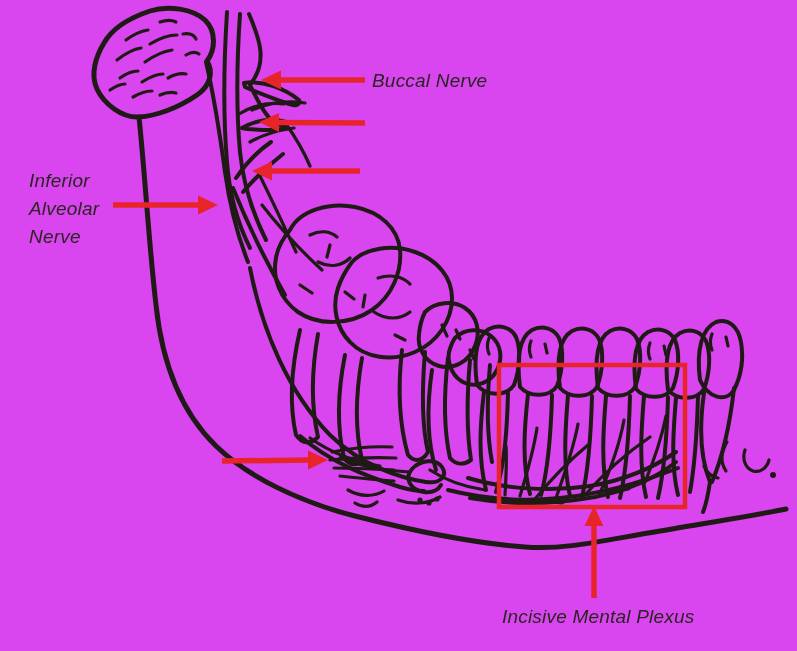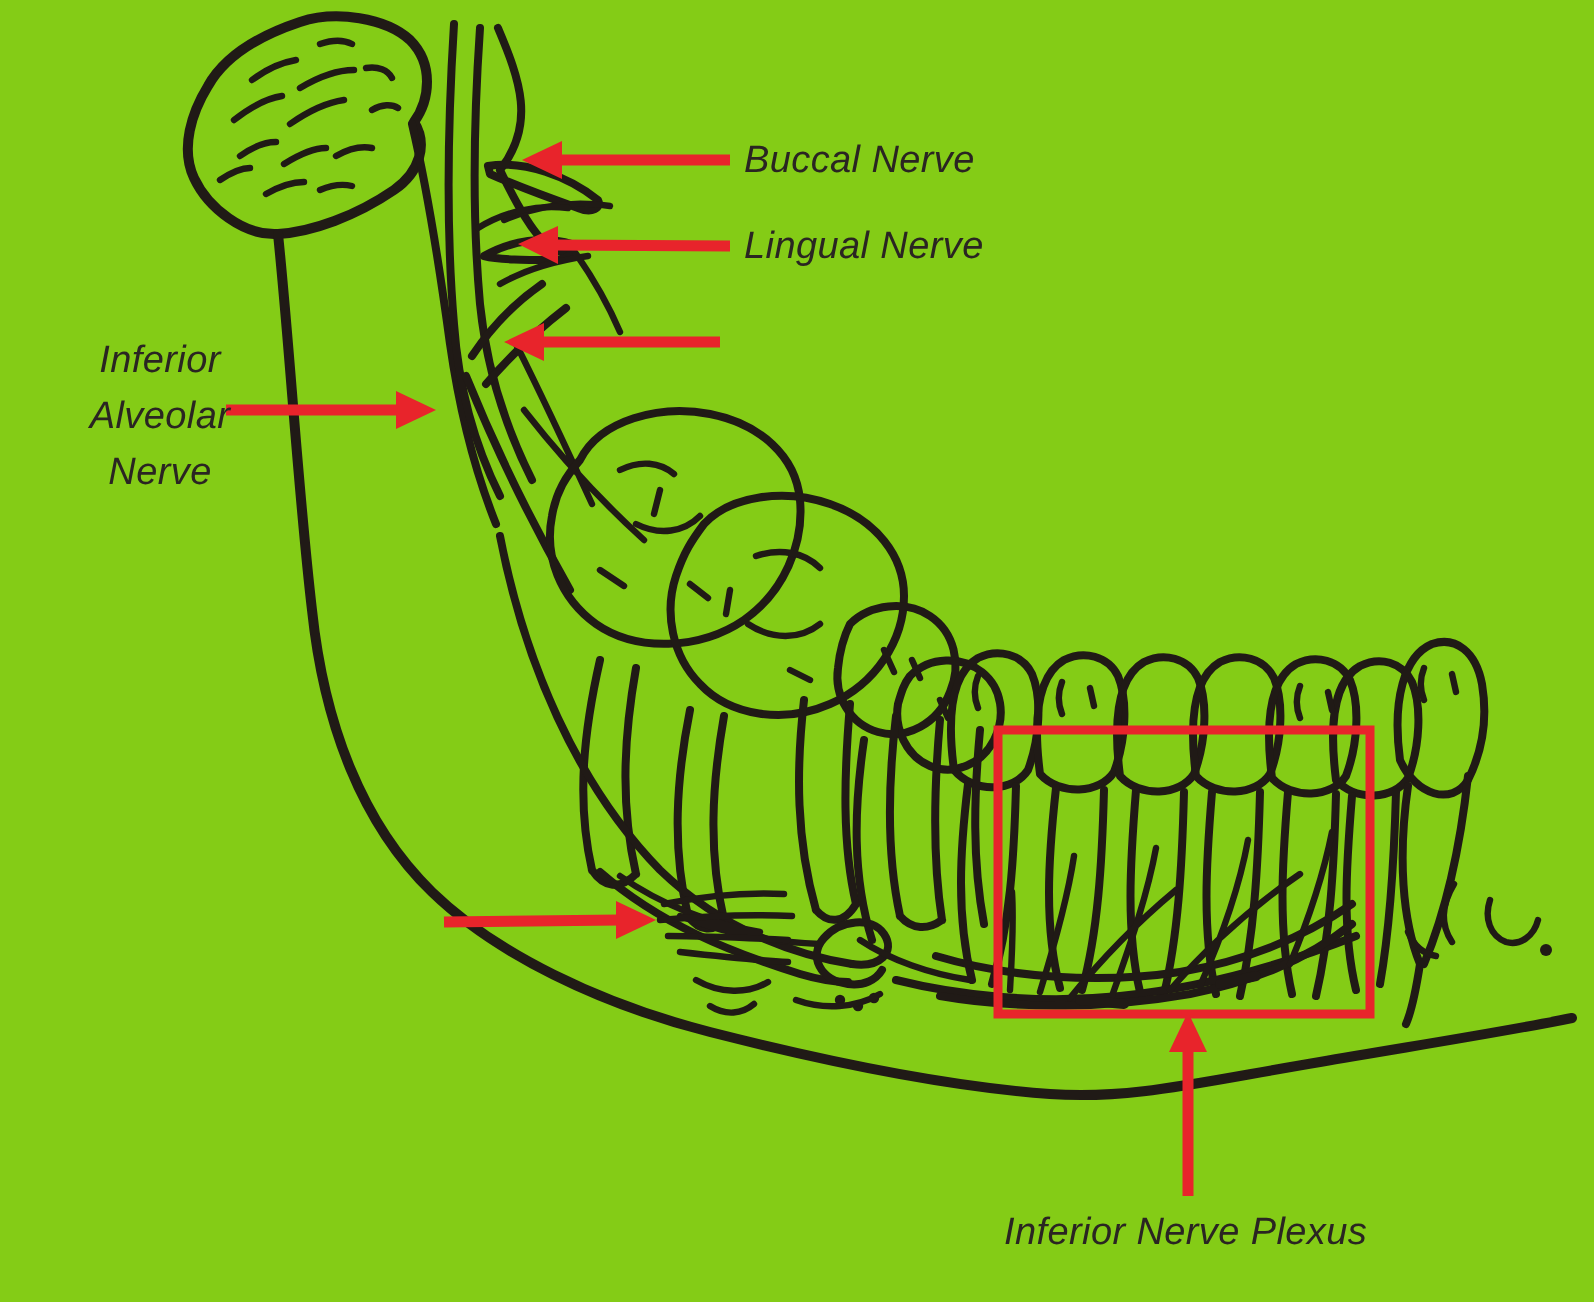--- a/index.html
+++ b/index.html
@@ -1,25 +1,25 @@
 <!DOCTYPE html>
 <html><head>
 <meta charset="utf-8">
 <style>
   html,body{margin:0;padding:0;background:#fdf8f5;}
   .stage{
-    position:relative;width:797px;height:651px;background:#84cc16;
+    position:relative;width:797px;height:651px;background:#d946ef;
     font-family:"Liberation Sans",sans-serif;overflow:hidden;
   }
   .stage svg{position:absolute;left:0;top:0;}
   .lbl{
     position:absolute;font-style:italic;font-size:19px;line-height:21px;
     color:#2a2522;letter-spacing:.2px;white-space:nowrap;font-weight:500;
   }
-  .lbl-wrap{white-space:normal;width:102px;line-height:28px;text-align:center;}
+  .lbl-wrap{white-space:normal;width:102px;line-height:28px;}
   .art{stroke:#201a16;fill:none;stroke-linecap:round;stroke-linejoin:round;}
   .w5{stroke-width:5;} .w4{stroke-width:4;} .w3{stroke-width:3.2;}
   .red{stroke:#e8242b;} .redfill{fill:#e8242b;stroke:none;}
   .ink{fill:#201a16;stroke:none;}
 </style>
 </head>
 <body>
 
 <div class="stage">
 
@@ -148,17 +148,16 @@
         <polygon class="redfill" points="328,460 308,450.5 308,469.5"></polygon>
       </g>
       <g>
         <line class="red" x1="594" y1="598" x2="594" y2="524" stroke-width="5.5"></line>
         <polygon class="redfill" points="594,506 584.5,526 603.5,526"></polygon>
       </g>
     </g>
   </svg>
 
   <div class="lbl" style="left:372px;top:70px">Buccal Nerve</div>
-  <div class="lbl" style="left:372px;top:113px">Lingual Nerve</div>
   <div class="lbl lbl-wrap" style="left:29px;top:167px">Inferior Alveolar Nerve</div>
-  <div class="lbl" style="left:502px;top:606px">Inferior Nerve Plexus</div>
+  <div class="lbl" style="left:502px;top:606px">Incisive Mental Plexus</div>
 
 </div>
 
 </body></html>

